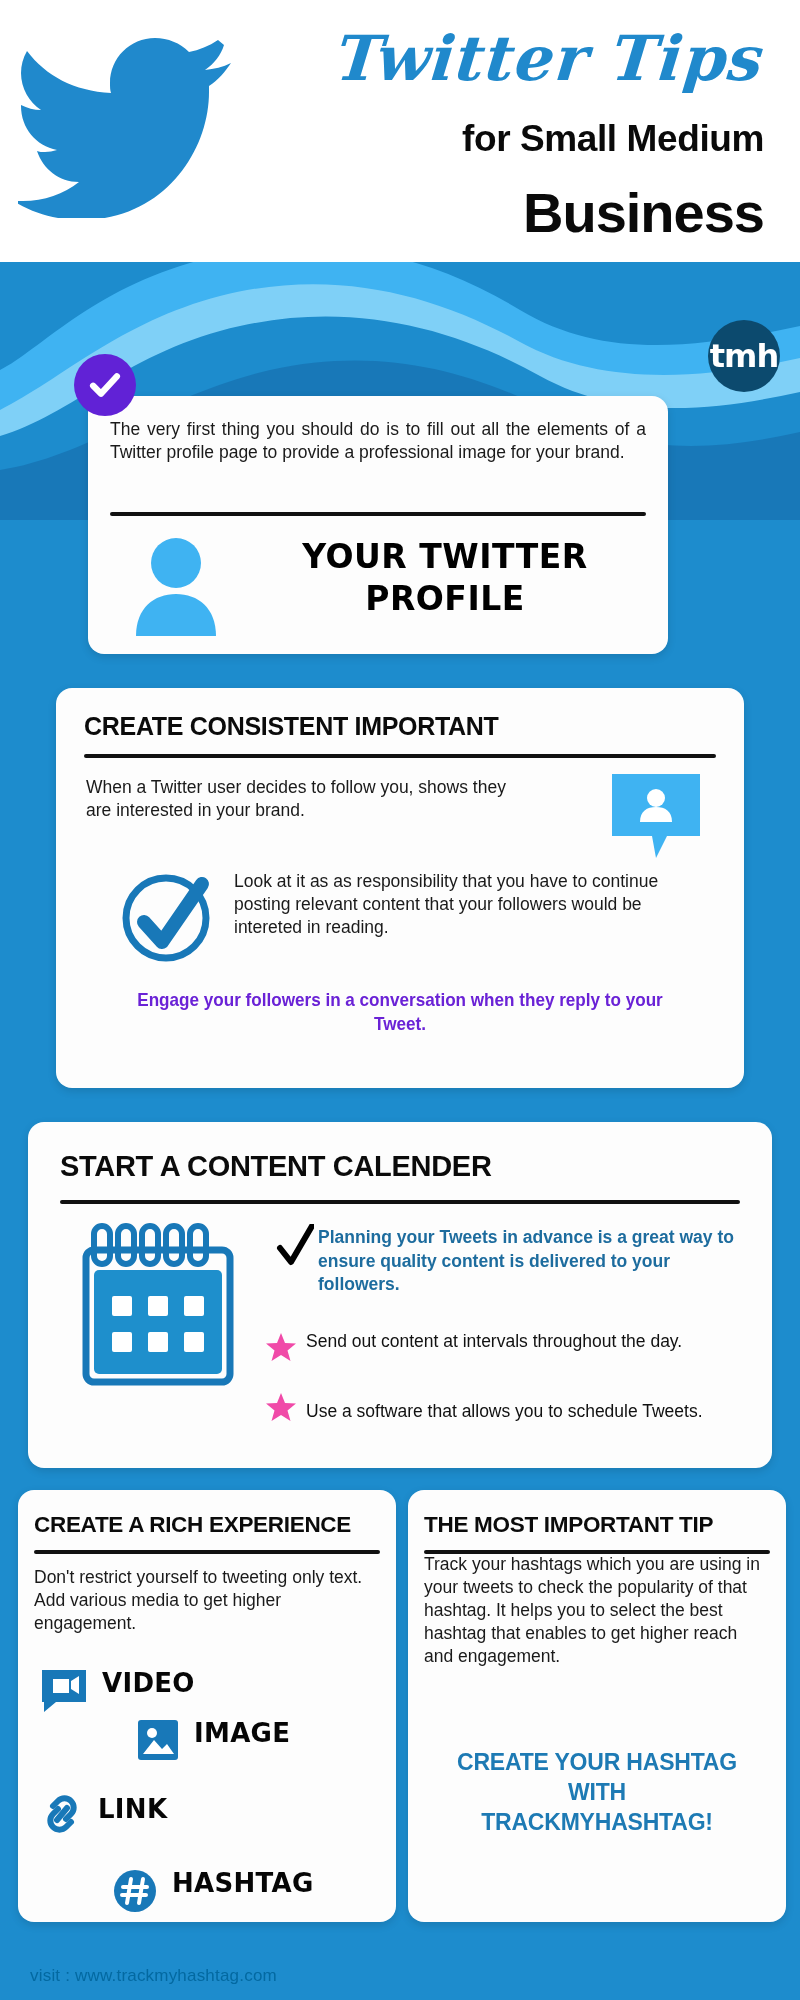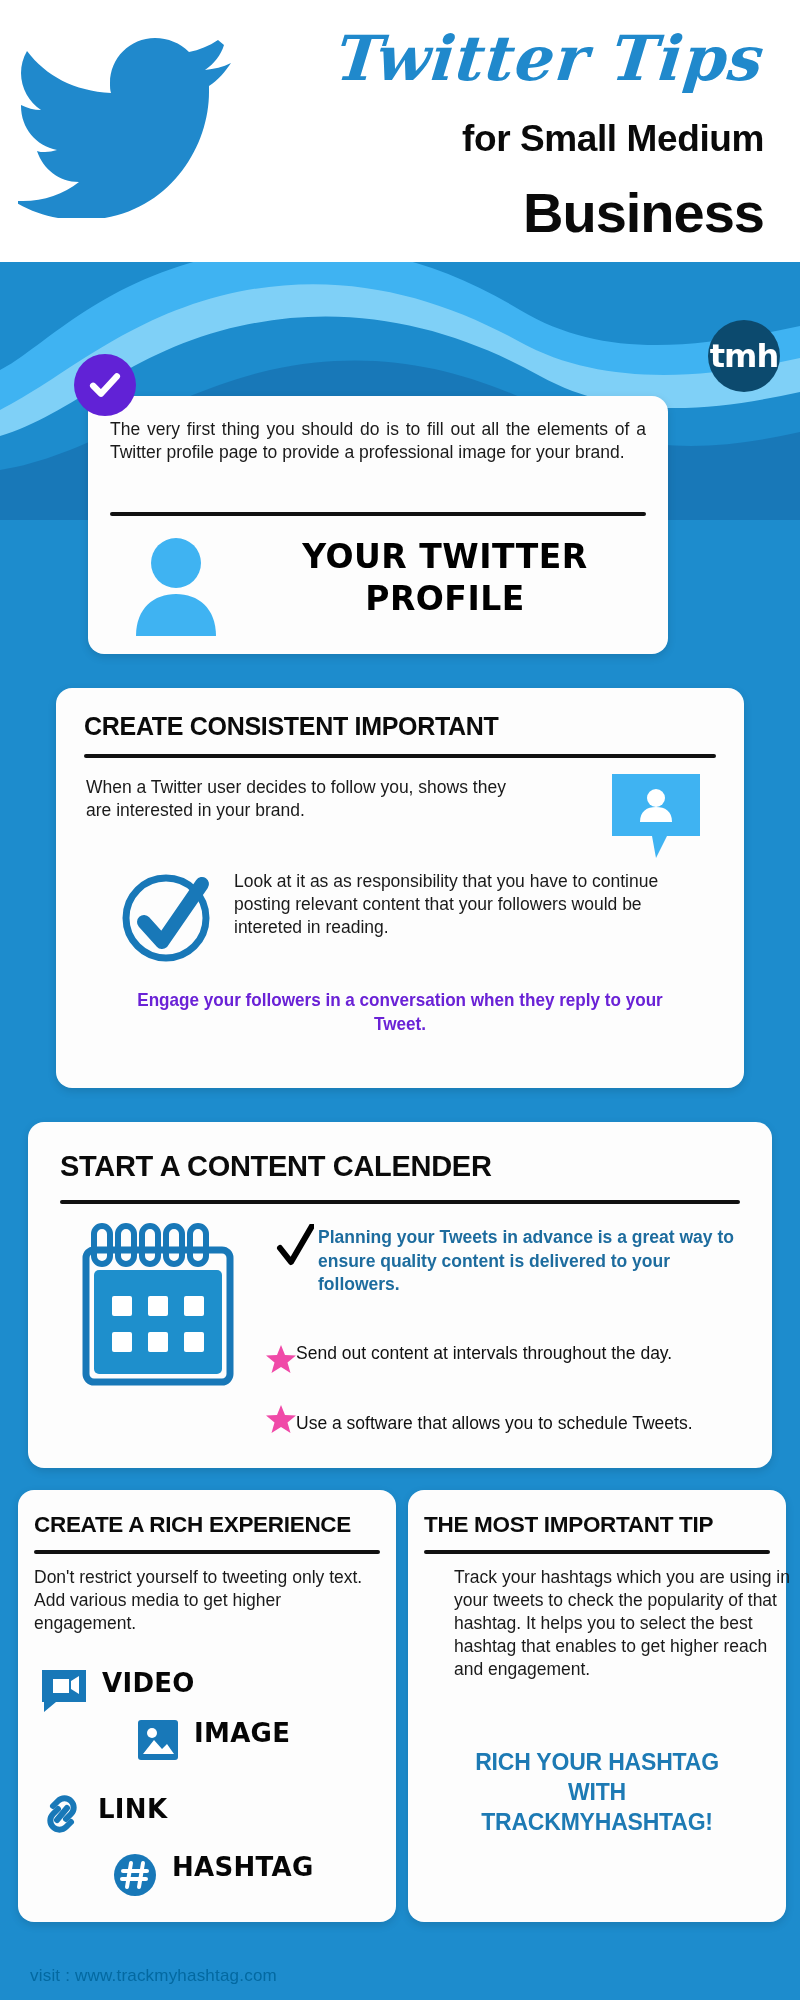--- a/index.html
+++ b/index.html
@@ -97,44 +97,44 @@
   
   #card-cal { left:28px; top:1122px; width:744px; height:346px; }
   .c3-title { position:absolute; left:32px; top:28px; font-size:29px; }
   .c3-rule { position:absolute; left:32px; top:78px; width:680px; }
   .c3-icon { position:absolute; left:40px; top:100px; width:180px; height:170px; }
   .c3-tick { position:absolute; left:248px; top:102px; width:38px; height:46px; }
   .c3-lead {
     position:absolute; left:290px; top:104px; width:420px;
     font-size:17.5px; font-weight:bold; color:#1d6c9e; line-height:1.35;
   }
-  .c3-li { position:absolute; display:flex; align-items:flex-start;margin-top:12px; }
+  .c3-li { position:absolute; display:flex; gap:10px; align-items:flex-start; }
   .c3-li .star { flex:0 0 auto; width:30px; height:30px; margin-top:2px; }
   .c3-li .txt { font-size:17.5px; line-height:1.28; color:#111; }
   #c3-item-0 { left:238px; top:208px; width:480px; }
   #c3-item-1 { left:238px; top:268px; width:480px;align-items:flex-end; }
 
   
   #card-rich { left:18px; top:1490px; width:378px; height:432px; }
   .c4-title { position:absolute; left:16px; top:22px; font-size:22.5px; }
   .c4-rule { position:absolute; left:16px; top:60px; width:346px; height:4px; }
   .c4-text { position:absolute; left:16px; top:76px; width:346px; }
   .media-row { position:absolute; display:flex; align-items:flex-start; gap:14px; }
   .media-row .m-lbl { font-size:26px; font-weight:bold; color:#060606; letter-spacing:.3px;
                       font-family:"DejaVu Sans", sans-serif; }
   #media-0 { left:22px; top:178px; }
   #media-1 { left:118px; top:228px; }
   #media-2 { left:22px; top:304px; }
-  #media-3 { left:94px; top:362px; }
+  #media-3 { left:94px; top:378px; }
 
   
   #card-tip { left:408px; top:1490px; width:378px; height:432px; }
   .c5-title { position:absolute; left:16px; top:22px; font-size:22.5px; }
   .c5-rule { position:absolute; left:16px; top:60px; width:346px; height:4px; }
-  .c5-text { position:absolute; left:16px; top:76px; width:346px;margin-left:30px; }
+  .c5-text { position:absolute; left:16px; top:63px; width:346px; }
   .c5-cta {
     position:absolute; left:8px; top:258px; width:362px; text-align:center;
     color:#1d7ab4; font-size:23px; font-weight:bold; line-height:1.3;
     letter-spacing:-.2px;
   }
 </style>
 </head>
 <body>
 
 <div class="canvas">
@@ -285,21 +285,21 @@
       </svg>
       <span class="m-lbl">HASHTAG</span>
     </div>
   </div>
 
   <div class="card" id="card-tip">
     <div class="card-title c5-title">THE MOST IMPORTANT TIP</div>
     <div class="c5-rule rule"></div>
     <div class="c5-text body-text">Track your hashtags which you are using in your tweets to check the popularity of that hashtag. It helps you to select the best hashtag that enables to get higher reach and engagement.</div>
     <div class="c5-cta">
-      <div>RICH YOUR HASHTAG</div>
+      <div>CREATE YOUR HASHTAG</div>
       <div>WITH</div>
       <div>TRACKMYHASHTAG!</div>
     </div>
   </div>
 
   <div class="footer-strip"></div>
   <div class="footer-text">visit : www.trackmyhashtag.com</div>
 
 </div>
 

